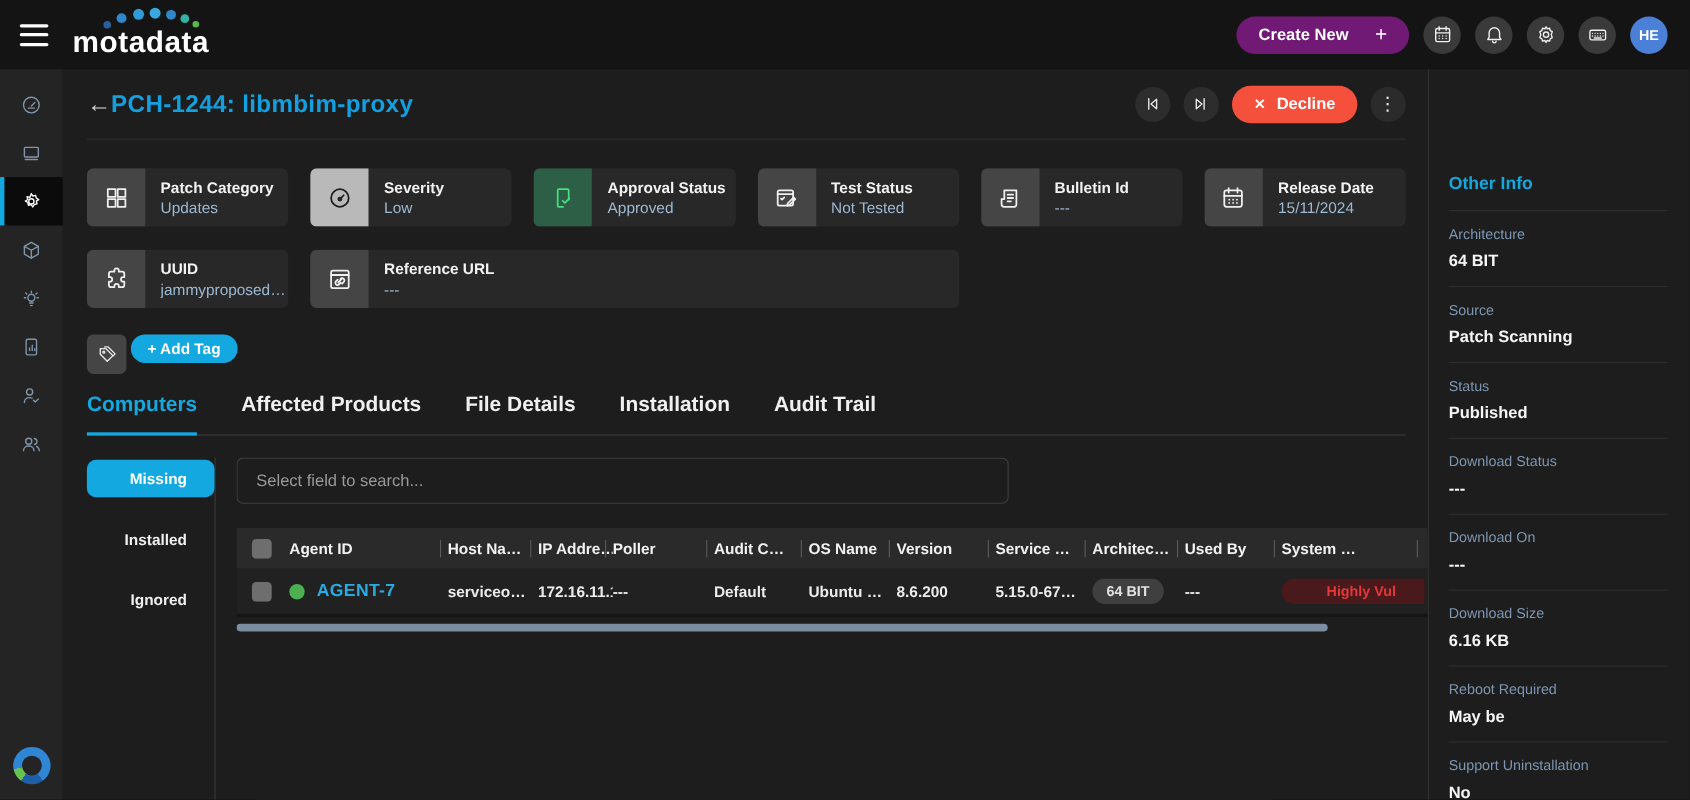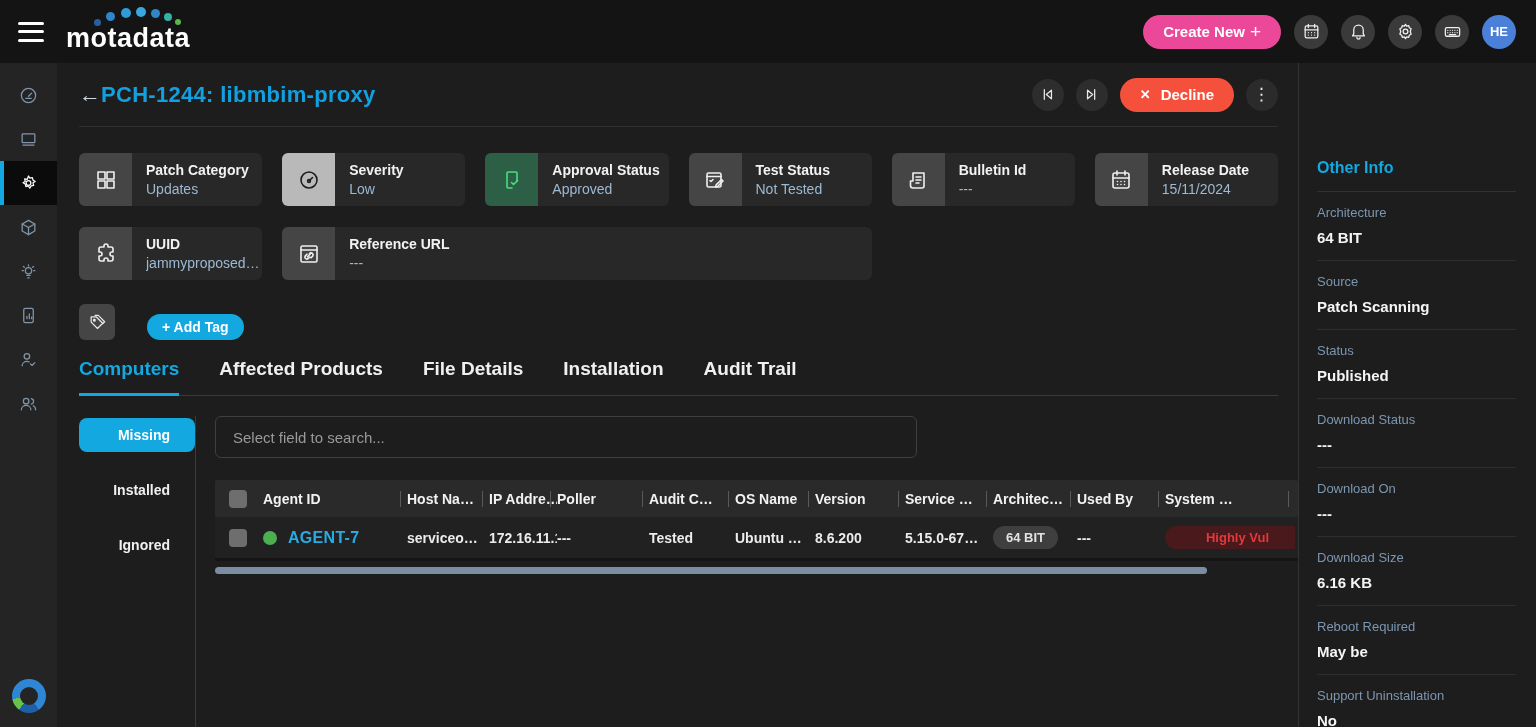--- a/index.html
+++ b/index.html
@@ -16,22 +16,22 @@
   .dots { position:absolute; top:-2px; left:28px; width:110px; height:18px; }
   .dots i { position:absolute; border-radius:50%; }
   .dots i:nth-child(1){left:0;   top:12px; width:7px; height:7px; background:#2a5f9e;}
   .dots i:nth-child(2){left:12px;top:5px;  width:9px; height:9px; background:#2f86c8;}
   .dots i:nth-child(3){left:27px;top:1px;  width:10px;height:10px;background:#2f9bd8;}
   .dots i:nth-child(4){left:42px;top:0;    width:10px;height:10px;background:#3aa8e0;}
   .dots i:nth-child(5){left:57px;top:2px;  width:9px; height:9px; background:#2f86c8;}
   .dots i:nth-child(6){left:70px;top:6px;  width:8px; height:8px; background:#35b0a5;}
   .dots i:nth-child(7){left:81px;top:12px; width:6px; height:6px; background:#57b947;}
   .topbar-right { margin-left:auto; display:flex; align-items:center; gap:13px; }
-  .btn-create { background:#ec4899; color:#fff; border:none; border-radius:20px; height:34px;
-    padding:0 20px; font-size:15px; font-weight:600; display:flex; align-items:center; gap:5px;
+  .btn-create { background:#701a75; color:#fff; border:none; border-radius:20px; height:34px;
+    padding:0 20px; font-size:15px; font-weight:600; display:flex; align-items:center; gap:24px;
     font-family:inherit; cursor:pointer; }
   .btn-create .plus { font-size:19px; font-weight:400; }
   .icon-btn { width:34px; height:34px; border-radius:50%; background:#3a3a3a; color:#f0f0f0;
     display:flex; align-items:center; justify-content:center; cursor:pointer; }
   .avatar { width:34px; height:34px; border-radius:50%; background:#4a80d8; color:#fff;
     font-size:13px; font-weight:700; display:flex; align-items:center; justify-content:center; cursor:pointer; }
 
   svg.ic { width:19px; height:19px; stroke:currentColor; fill:none; stroke-width:1.6;
     stroke-linecap:round; stroke-linejoin:round; }
 
@@ -73,21 +73,21 @@
   .tile-light { background:#b9b9b9; color:#1e1e1e; }
   .tile-green { background:#2c5f46; color:#4ade80; }
   .card-txt { margin-left:14px; min-width:0; }
   .card-label { font-size:14px; font-weight:700; color:#f2f2f2; }
   .card-value { font-size:14px; color:#9db9d3; margin-top:3px; white-space:nowrap; overflow:hidden;
     text-overflow:ellipsis; max-width:195px; }
   .card-ref { grid-column:2 / 5; }
   .card-ref .card-value { max-width:none; }
 
   
-  .tag-row { margin-top:24px; display:flex; align-items:flex-end; gap:32px; }
+  .tag-row { margin-top:24px; display:flex; align-items:flex-start; gap:4px; }
   .tag-tile { width:36px; height:36px; border-radius:6px; background:#454545; color:#e8e8e8;
     display:flex; align-items:center; justify-content:center; cursor:pointer; }
   .btn-addtag { background:#13a8e0; color:#fff; border:none; border-radius:16px; height:26px;
     padding:0 15px; font-size:14px; font-weight:600; font-family:inherit; cursor:pointer; }
 
   
   .tabs { margin-top:18px; display:flex; gap:40px; border-bottom:1px solid #3a3a3a; }
   .tab { padding-bottom:13px; font-size:19px; font-weight:600; color:#f0f0f0; cursor:pointer;
     border-bottom:3px solid transparent; margin-bottom:-1px; }
   .tab.active { color:#13a8e0; border-bottom-color:#13a8e0; }
@@ -431,21 +431,21 @@
               <div class="td cw0">
                   <span class="checkbox"></span>
                 </div>
               <div class="td cw1 agent-cell">
                 <span class="status-dot"></span>
                 <span class="agent-link">AGENT-7</span>
               </div>
               <div class="td cw2">serviceo…</div>
               <div class="td cw3">172.16.11.1…</div>
               <div class="td cw4">---</div>
-              <div class="td cw5">Tested</div>
+              <div class="td cw5">Default</div>
               <div class="td cw6">Ubuntu …</div>
               <div class="td cw7">8.6.200</div>
               <div class="td cw8">5.15.0-67…</div>
               <div class="td cw9">
                 <span class="pill pill-gray">64 BIT</span>
               </div>
               <div class="td cw10">---</div>
               <div class="td cw11">
                 <span class="pill pill-red">Highly Vul</span>
               </div>

